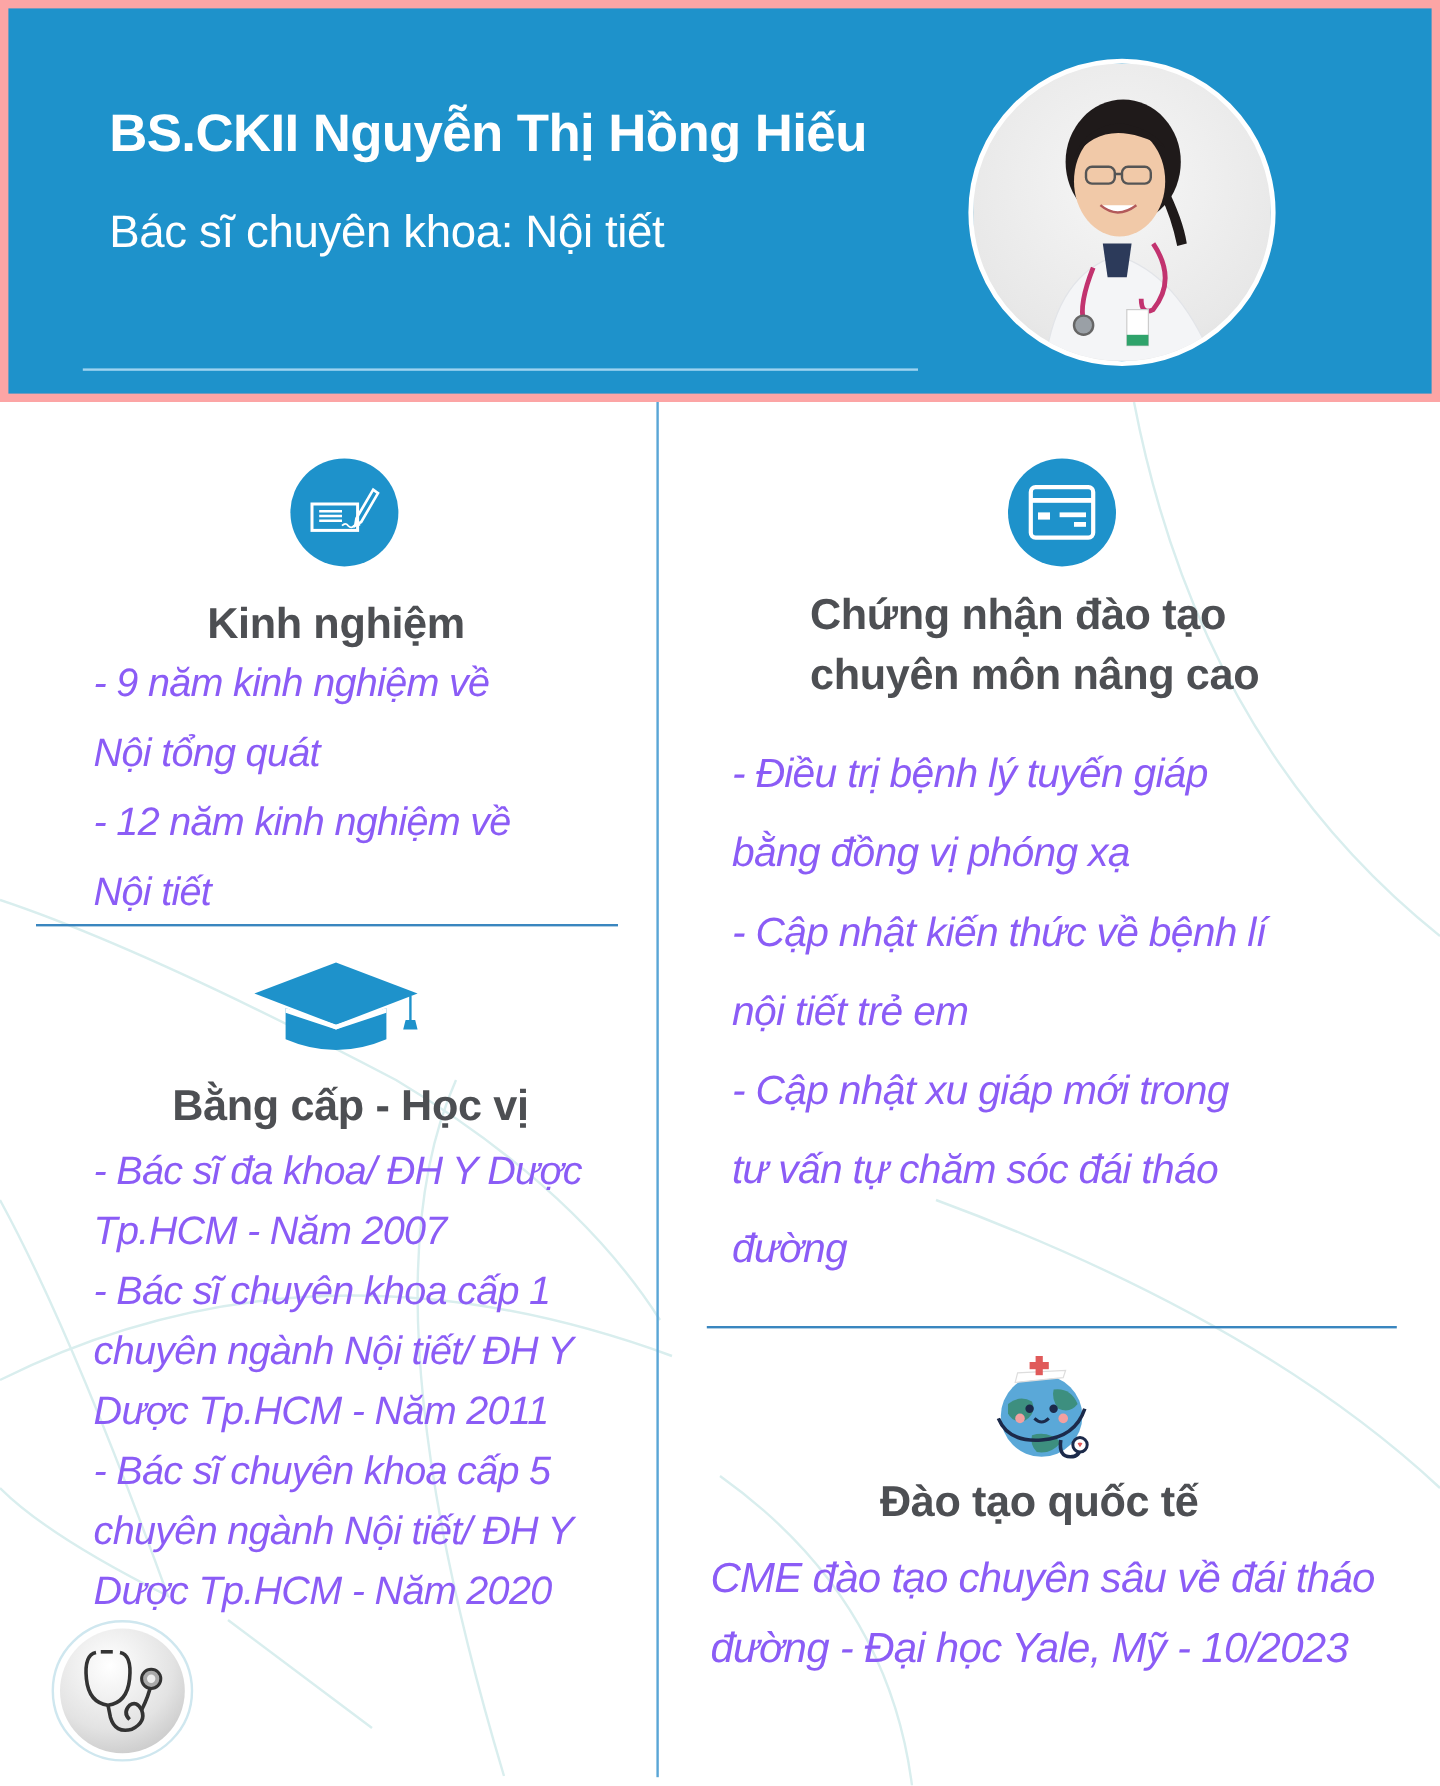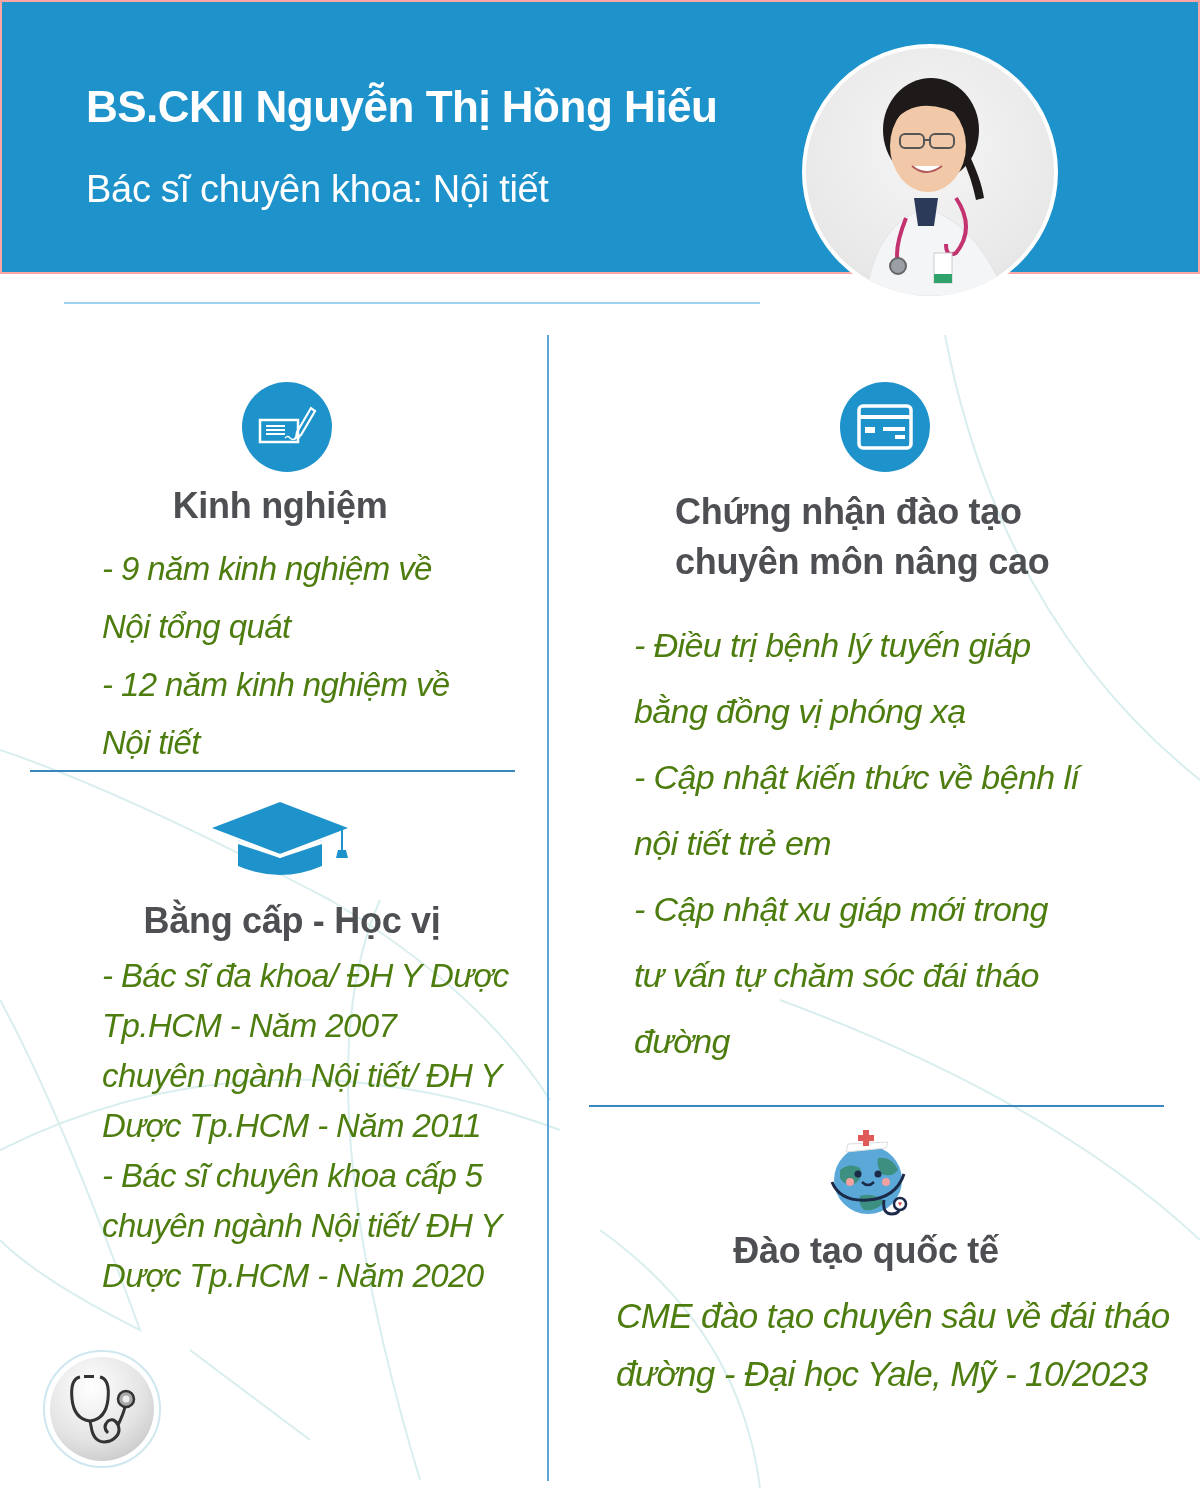--- a/index.html
+++ b/index.html
@@ -4,23 +4,23 @@
   <style>
     * { box-sizing: border-box; margin: 0; padding: 0; }
     html, body { width: 1200px; height: 1488px; background: #ffffff; overflow: hidden; }
     body { position: relative; font-family: "Liberation Sans", "DejaVu Sans", sans-serif; color: #4d4f53; }
 
     
     .bg-arcs { position: absolute; left: 0; top: 0; width: 1200px; height: 1488px; pointer-events: none; }
 
     
     .header {
-      position: absolute; left: 0; top: 0; width: 1200px; height: 274px;
+      position: absolute; left: 0; top: 0; width: 1200px; height: 335px;
       background: #1e92cb;
-      border: 2px solid #fca5a5;
+      border: 7px solid #fca5a5;
     }
     .doctor-name {
       position: absolute; left: 84px; top: 80px;
       font-size: 44px; font-weight: bold; color: #ffffff; letter-spacing: -0.5px;
       font-family: "Liberation Sans", "DejaVu Sans", sans-serif;
     }
     .doctor-specialty {
       position: absolute; left: 84px; top: 166px;
       font-size: 38px; color: #ffffff; letter-spacing: -0.3px;
     }
@@ -43,23 +43,22 @@
     .icon-circle {
       position: absolute; width: 90px; height: 90px; border-radius: 50%;
       background: #1e92cb; display: flex; align-items: center; justify-content: center;
     }
 
     .section-title {
       position: absolute; font-weight: bold; font-size: 36px; color: #4d4f53;
       text-align: center; letter-spacing: -0.3px; line-height: 50px;
     }
     .body-text {
-      position: absolute; font-style: italic; font-size: 33px; color: #4d7c0f;
+      position: absolute; font-style: italic; font-size: 33px; color: #8b5cf6;
       letter-spacing: -0.6px;
-      margin-left: 24px;
     }
     .body-text .line { display: block; white-space: nowrap; }
 
     .rule { position: absolute; height: 2px; background: #3a86bf; }
   </style>
 </head>
 <body>
 
 <svg class="bg-arcs" viewBox="0 0 1200 1488">
   <g fill="none" stroke="#d9eeee" stroke-width="2">
@@ -112,21 +111,21 @@
 <div class="icon-circle" style="left:242px; top:382px;">
   <svg width="60" height="50" viewBox="0 0 60 50">
     <rect x="3" y="18" width="38" height="22" fill="none" stroke="#fff" stroke-width="2.5"></rect>
     <line x1="9" y1="24" x2="28" y2="24" stroke="#fff" stroke-width="2"></line>
     <line x1="9" y1="28" x2="28" y2="28" stroke="#fff" stroke-width="2"></line>
     <line x1="9" y1="32" x2="28" y2="32" stroke="#fff" stroke-width="2"></line>
     <path d="M 28 36 q 3 -3 5 0 q 3 3 5 0 q 3 -3 5 0" fill="none" stroke="#fff" stroke-width="1.5"></path>
     <path d="M 40 30 L 54 6 L 58 9 L 44 33 L 39 36 Z" fill="none" stroke="#fff" stroke-width="2.2"></path>
   </svg>
 </div>
-<div class="section-title" style="left:60px; top:481px; width:440px;">Kinh nghiệm</div>
+<div class="section-title" style="left:60px; top:495px; width:440px;">Kinh nghiệm</div>
 <div class="body-text" style="left:78px; top:540px; line-height:58px;">
   <span class="line">- 9 năm kinh nghiệm về</span>
   <span class="line">Nội tổng quát</span>
   <span class="line">- 12 năm kinh nghiệm về</span>
   <span class="line">Nội tiết</span>
 </div>
 <div class="rule" style="left:30px; top:770px; width:485px;"></div>
 
 <div style="position:absolute; left:210px; top:800px; width:140px; height:80px;">
   <svg width="140" height="80" viewBox="0 0 140 80">
@@ -134,20 +133,21 @@
     <path d="M 28 40 L 28 66 Q 70 84 112 66 L 112 40 L 70 58 Z" fill="#1e92cb"></path>
     <polygon points="70,54 28,40 28,44 70,58 112,44 112,40" fill="#ffffff"></polygon>
     <line x1="132" y1="30" x2="132" y2="50" stroke="#1e92cb" stroke-width="2"></line>
     <polygon points="128,50 136,50 138,58 126,58" fill="#1e92cb"></polygon>
   </svg>
 </div>
 <div class="section-title" style="left:72px; top:896px; width:440px;">Bằng cấp - Học vị</div>
 <div class="body-text" style="left:78px; top:951px; line-height:50px;">
   <span class="line">- Bác sĩ đa khoa/ ĐH Y Dược</span>
   <span class="line">Tp.HCM - Năm 2007</span>
+  <span class="line">- Bác sĩ chuyên khoa cấp 1</span>
   <span class="line">chuyên ngành Nội tiết/ ĐH Y</span>
   <span class="line">Dược Tp.HCM - Năm 2011</span>
   <span class="line">- Bác sĩ chuyên khoa cấp 5</span>
   <span class="line">chuyên ngành Nội tiết/ ĐH Y</span>
   <span class="line">Dược Tp.HCM - Năm 2020</span>
 </div>
 
 <div style="position:absolute; left:43px; top:1350px; width:118px; height:118px; border-radius:50%; border:2px solid #cfe7ef; display:flex; align-items:center; justify-content:center;">
   <div style="width:104px; height:104px; border-radius:50%; background:radial-gradient(circle at 40% 30%, #ffffff 0%, #e3e3e3 55%, #b9b9b9 100%); display:flex; align-items:center; justify-content:center;">
     <svg width="80" height="80" viewBox="0 0 80 80">

